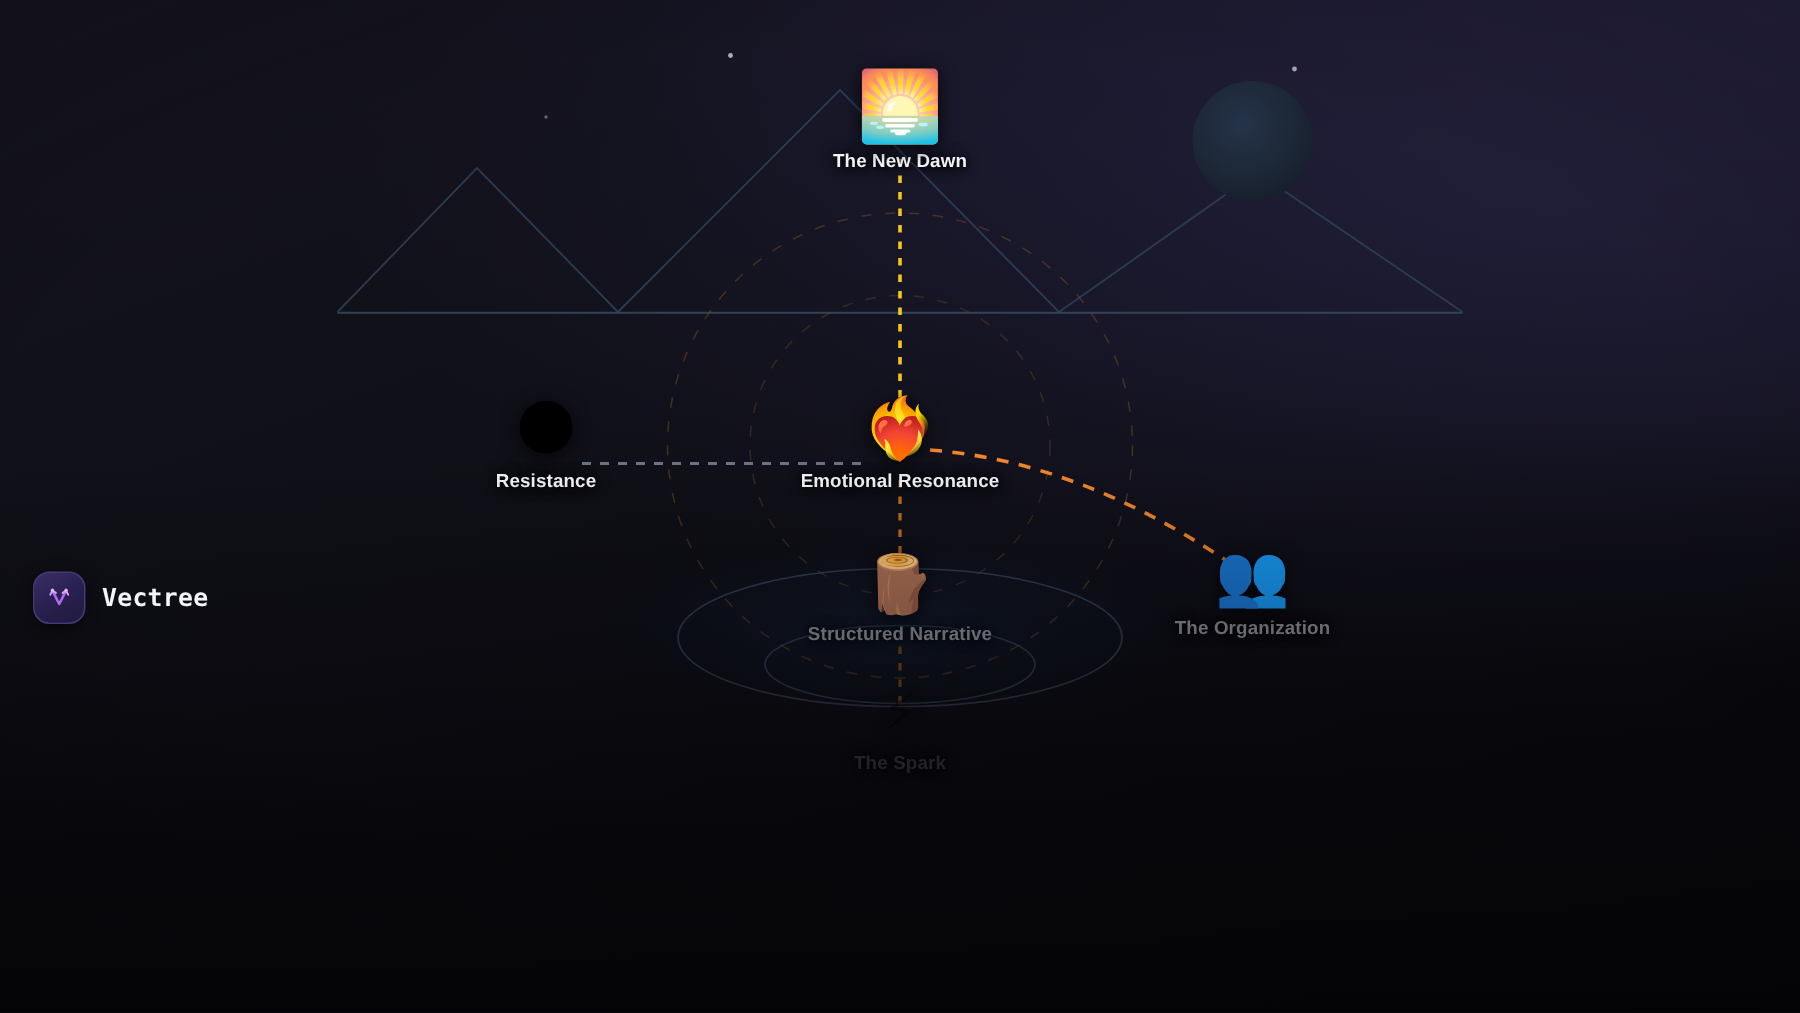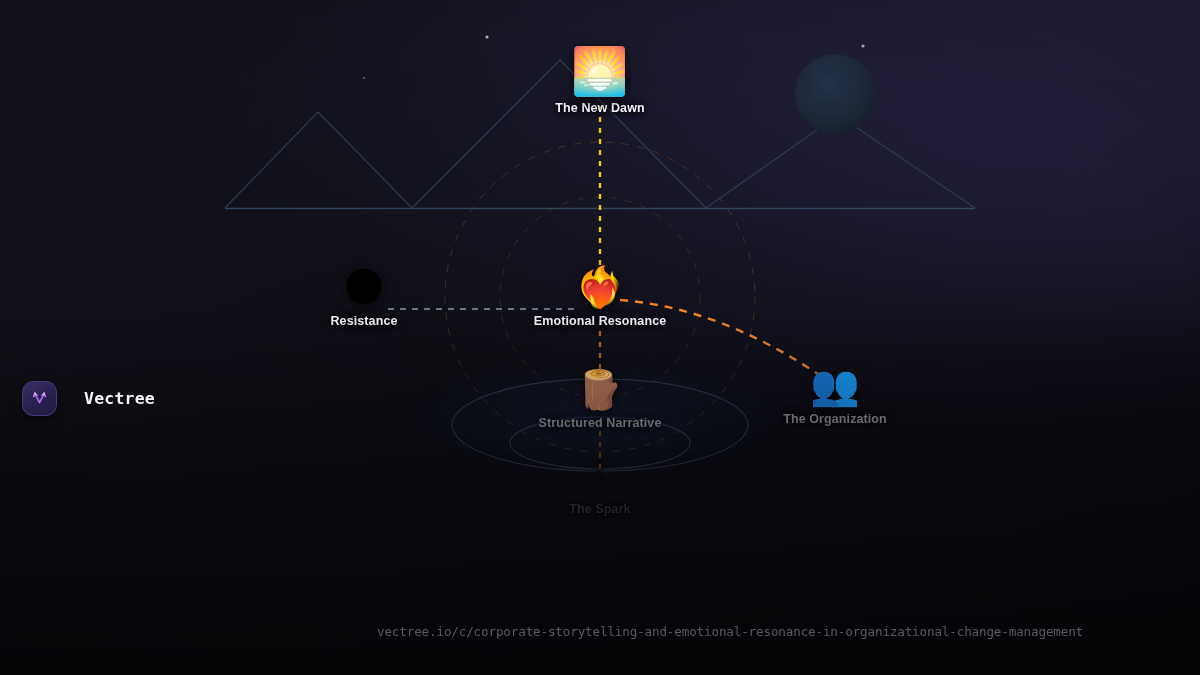--- a/index.html
+++ b/index.html
@@ -46,21 +46,21 @@
     text-shadow:0 1px 4px rgba(0,0,0,.95), 0 0 9px rgba(0,0,0,.8);
   }
   .cap.bright{ color:#f2f4f8; }
   .cap.mid   { color:#8d9299; }
   .cap.dim   { color:#3c3f47; }
   .glyph.faded{ opacity:.42; }
 
   
   .brandrow{
     position:absolute; left:22px; top:381px;
-    display:flex; align-items:center; gap:27px;
+    display:flex; align-items:center; gap:11px;
   }
   .logo{
     width:35px; height:35px; border-radius:11px;
     background:linear-gradient(150deg,#3b2d66 0%,#2a2150 48%,#201a3e 100%);
     border:1px solid #473a79;
     display:flex; align-items:center; justify-content:center;
     box-shadow:0 2px 9px rgba(0,0,0,.6);
   }
   .brandname{
     font-family:"DejaVu Sans Mono","Liberation Mono",monospace;
@@ -175,15 +175,14 @@
         <path d="M6.8 6.6 L5.2 9.6 M6.8 6.6 L9.4 8.3" stroke="#d8a0ff" stroke-width="1.5" stroke-linecap="round"></path>
         <path d="M17.2 6.6 L18.8 9.6 M17.2 6.6 L14.6 8.3" stroke="#d8a0ff" stroke-width="1.5" stroke-linecap="round"></path>
         <circle cx="6.8" cy="6.2" r="1.25" fill="#e3b6ff"></circle>
         <circle cx="17.2" cy="6.2" r="1.25" fill="#e3b6ff"></circle>
       </svg>
     </div>
     <span class="brandname">Vectree</span>
   </div>
 
 
-  <div class="urlbar">vectree.io/c/corporate-storytelling-and-emotional-resonance-in-organizational-change-management</div>
 
 </div>
 
 </body></html>

